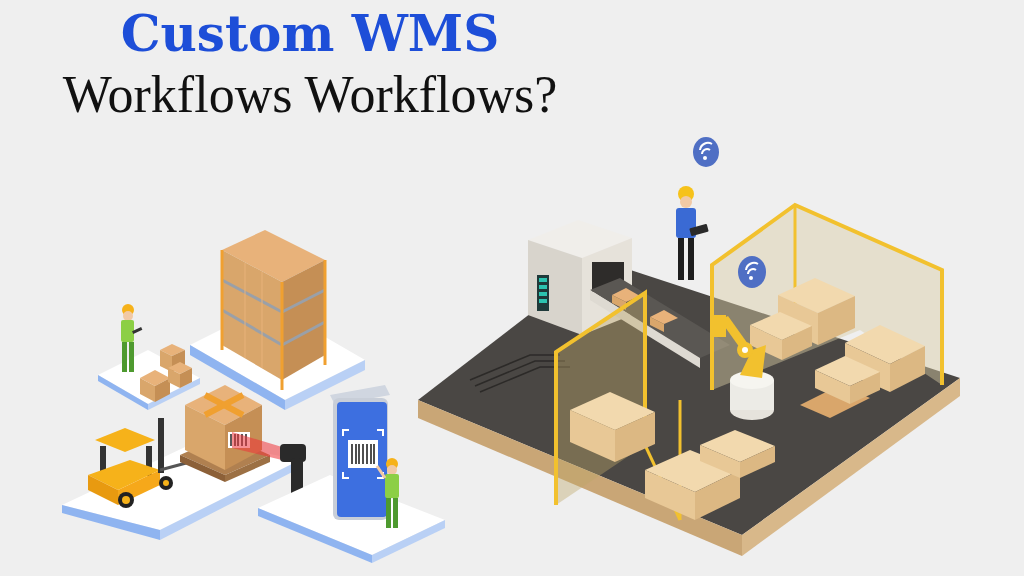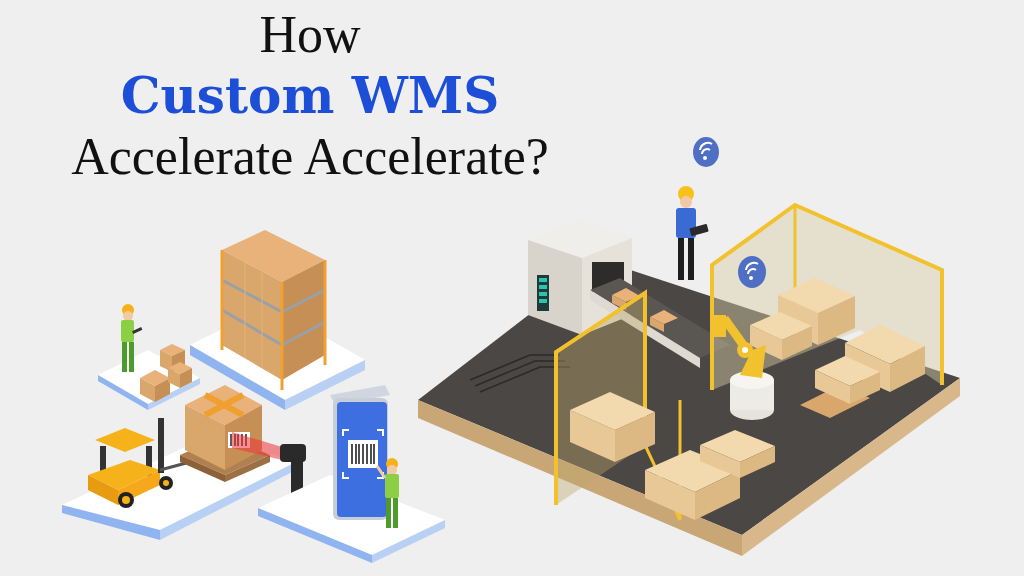--- a/index.html
+++ b/index.html
@@ -14,23 +14,22 @@
   .headline .line2 { font-size: 50px; line-height: 60px; font-weight: bold; color: #1d4ed8; font-family: "DejaVu Serif", serif; letter-spacing: 0px; }
   .headline .line3 { font-size: 52px; line-height: 62px; font-family: "Liberation Serif", serif; }
   .illus { position: absolute; left: 0; top: 0; width: 1024px; height: 576px; }
 </style>
 </head>
 <body>
 
 <div class="canvas">
 
   <div class="headline">
-    <div class="line1">How</div>
     <div class="line2">Custom WMS</div>
-    <div class="line3">Accelerate Accelerate?</div>
+    <div class="line3">Workflows Workflows?</div>
   </div>
 
   <svg class="illus" viewBox="0 0 1024 576" xmlns="http://www.w3.org/2000/svg">
 
     <g>
       <polygon points="98,375 148,350 200,378 148,404" fill="#ffffff"></polygon>
       <polygon points="98,375 148,404 148,410 98,381" fill="#8fb4f0"></polygon>
       <polygon points="148,404 200,378 200,384 148,410" fill="#b9d0f5"></polygon>
     </g>
 

